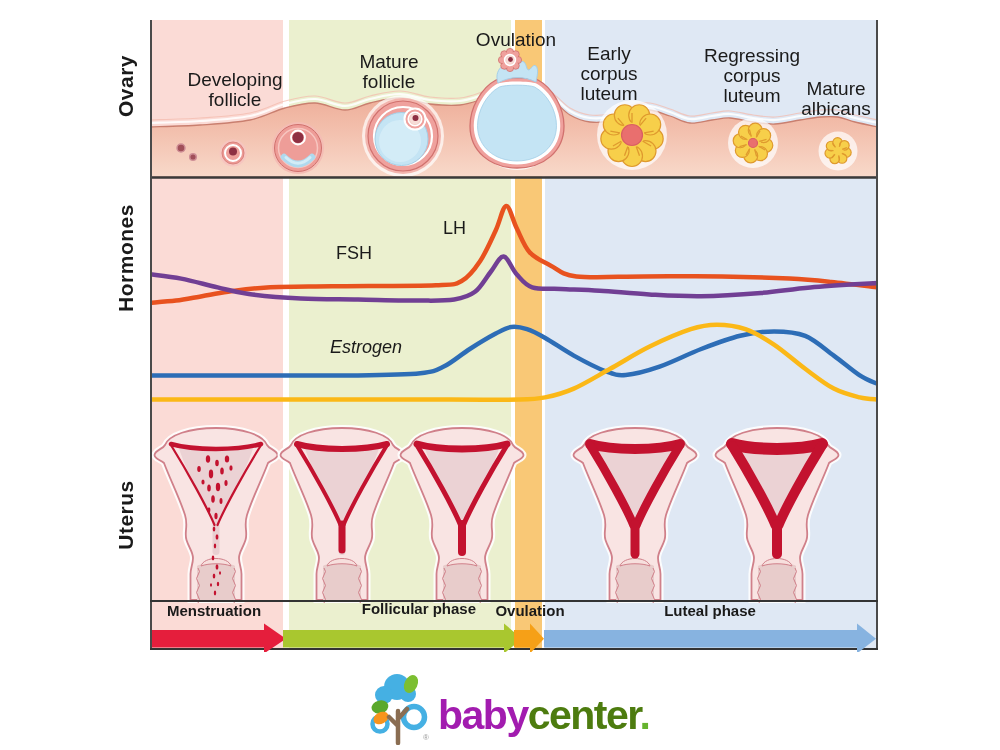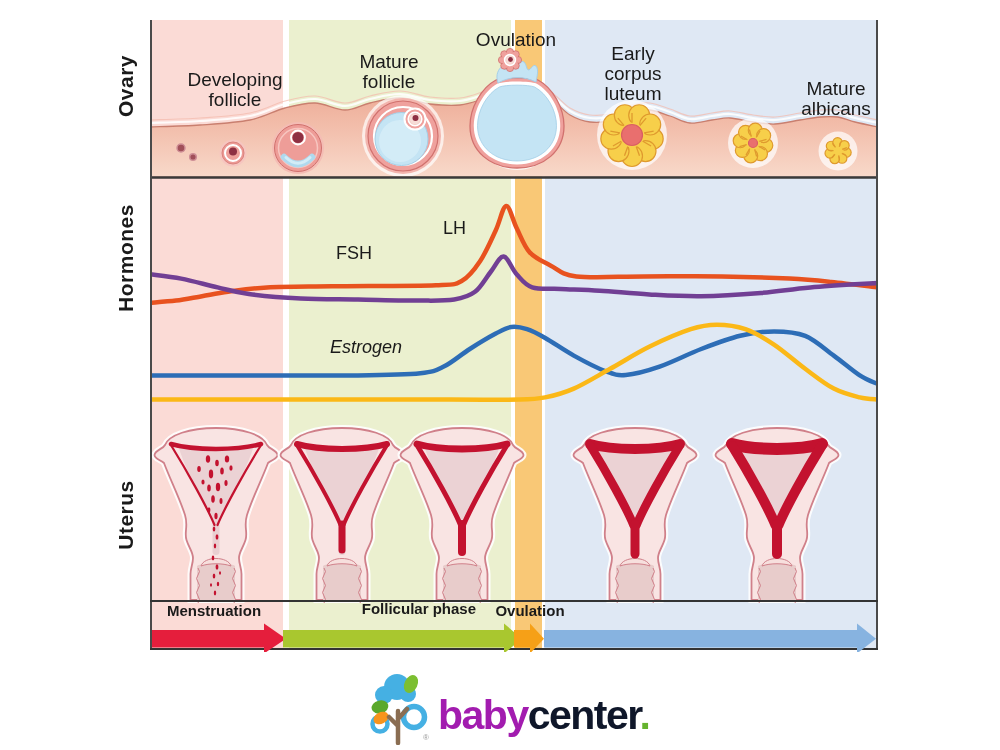--- a/index.html
+++ b/index.html
@@ -258,41 +258,43 @@
         <rect x="364" y="610" width="16" height="17.5" fill="#f6a017"></rect>
         <polygon points="380,603.5 394,618.7 380,633.5" fill="#f6a017"></polygon>
         <rect x="394" y="610" width="313" height="17.5" fill="#87b3e0"></rect>
         <polygon points="707,603.5 726,618.7 707,633.5" fill="#87b3e0"></polygon>
       </g>
     </svg>
 
   <div class="ov-label" style="left:339px;top:52px;width:100px;">Mature follicle</div>
   <div class="ov-label" style="left:175px;top:70px;width:120px;">Developing follicle</div>
   <div class="ov-label" style="left:455px;top:30px;width:122px;">Ovulation</div>
-  <div class="ov-label" style="left:596px;top:44px;width:74px;">Early corpus luteum</div>
+  <div class="ov-label" style="left:572px;top:44px;width:74px;">Early corpus luteum</div>
+  <div class="ov-label" style="left:701px;top:46px;width:102px;">Regressing corpus luteum</div>
   <div class="ov-label" style="left:795px;top:79px;width:82px;">Mature albicans</div>
 
   <div class="h-label" style="left:336px;top:243px;">FSH</div>
   <div class="h-label" style="left:443px;top:218px;">LH</div>
   <div class="h-label" style="left:330px;top:337px;font-style:italic;">Estrogen</div>
 
   <div class="ph-label" style="left:144px;top:602px;width:140px;">Menstruation</div>
   <div class="ph-label" style="left:296px;top:600px;width:180px;text-align:right;">Follicular phase</div>
   <div class="ph-label" style="left:468px;top:602px;width:124px;">Ovulation</div>
+  <div class="ph-label" style="left:620px;top:602px;width:180px;">Luteal phase</div>
 
   <div class="logo">
     <svg width="62" height="74" viewBox="0 0 62 74">
       <circle cx="46" cy="46" r="10.5" fill="none" stroke="#45b0e3" stroke-width="5.5"></circle>
       <circle cx="12" cy="53" r="7.5" fill="none" stroke="#45b0e3" stroke-width="4.5"></circle>
       <circle cx="29" cy="16" r="13" fill="#45b0e3"></circle>
       <circle cx="16" cy="24" r="9" fill="#45b0e3"></circle>
       <circle cx="40" cy="23" r="8" fill="#45b0e3"></circle>
       <ellipse cx="43" cy="13" rx="6.5" ry="9.5" fill="#7cbf31" transform="rotate(25 43 13)"></ellipse>
       <ellipse cx="12" cy="36" rx="8.5" ry="6.5" fill="#5aa82c" transform="rotate(-15 12 36)"></ellipse>
       <ellipse cx="13" cy="47" rx="8" ry="5.8" fill="#f7941d" transform="rotate(-28 13 47)"></ellipse>
       <path d="M30,72 L30,40 M30,55 L21,46 M30,48 L39,38" fill="none" stroke="#8a6d52" stroke-width="4.5" stroke-linecap="round"></path>
     </svg>
     <span class="logo-reg">®</span>
     <div class="logo-text">
-      <span id="logo-w1" style="color: #a21caf;">baby</span><span id="logo-w2" style="color: #0f172a;">center</span><span id="logo-dot" style="color: rgb(101, 179, 46);">.</span>
+      <span id="logo-w1" style="color: #a21caf;">baby</span><span id="logo-w2" style="color: #4d7c0f;">center</span><span id="logo-dot" style="color: rgb(101, 179, 46);">.</span>
     </div>
   </div>
 </div>
 
 </body></html>

